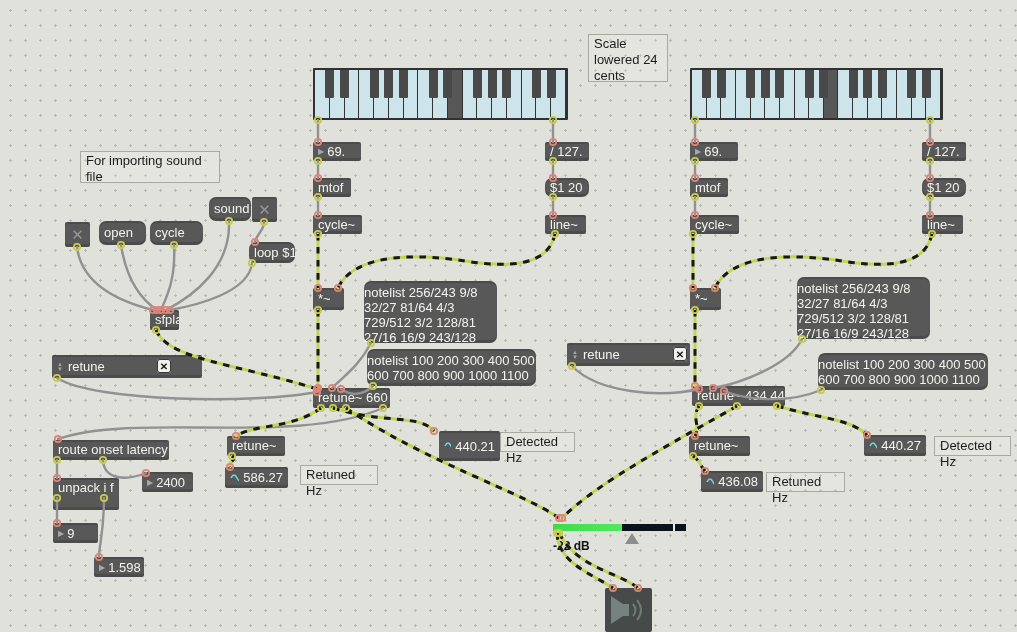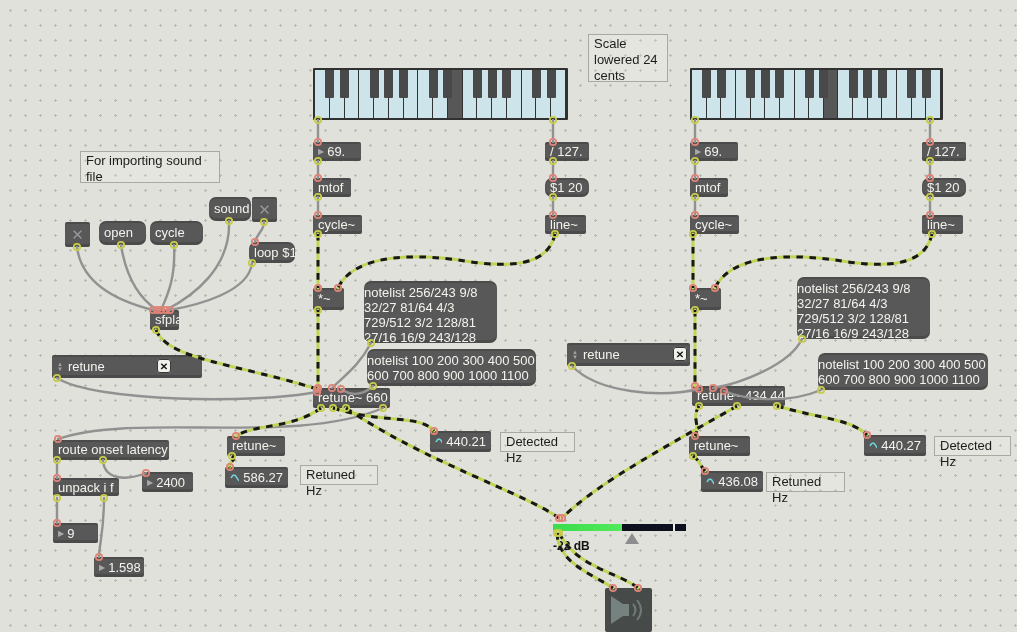--- a/index.html
+++ b/index.html
@@ -190,41 +190,41 @@
 27/16 16/9 243/128</div>
   <div class="box msg multiline" style="left:818px;top:353px;width:170px;height:37px">notelist 100 200 300 400 500
 600 700 800 900 1000 1100</div>
 
   <div class="box" style="left:313px;top:388px;width:77px;height:20px;line-height:20px">retune~ 660</div>
   <div class="box" style="left:692px;top:386px;width:93px;height:20px;line-height:20px">retune~ 434.44</div>
   <div class="box" style="left:227px;top:436px;width:58px;height:20px;line-height:20px">retune~</div>
   <div class="box" style="left:689px;top:436px;width:61px;height:20px;line-height:20px">retune~</div>
 
   <div class="box" style="left:53px;top:440px;width:116px;height:20px;line-height:20px">route onset latency</div>
-  <div class="box" style="left:53px;top:478px;width:66px;height:18px;line-height:20px">unpack i f</div>
+  <div class="box" style="left:53px;top:478px;width:66px;height:32px;line-height:20px">unpack i f</div>
   <div class="box num" style="left:142px;top:472px;width:51px;height:20px">
       <span class="tri">▶</span>
       <span>2400</span>
     </div>
   <div class="box num" style="left:53px;top:523px;width:45px;height:20px">
       <span class="tri">▶</span>
       <span>9</span>
     </div>
   <div class="box num" style="left:94px;top:557px;width:50px;height:20px">
       <span class="tri">▶</span>
       <span>1.598</span>
     </div>
 
   <div class="box signum" style="left:225px;top:467px;width:63px;height:21px">
       <svg width="14" height="12">
         <path d="M1,6 Q4,0 7,6 T13,6" stroke="#6fd4dc" stroke-width="1.6" fill="none"></path>
       </svg>
       <span>586.27</span>
     </div>
-  <div class="box signum" style="left:430px;top:431px;width:61px;height:21px">
+  <div class="box signum" style="left:439px;top:431px;width:61px;height:30px">
       <svg width="14" height="12">
         <path d="M1,6 Q4,0 7,6 T13,6" stroke="#6fd4dc" stroke-width="1.6" fill="none"></path>
       </svg>
       <span>440.21</span>
     </div>
   <div class="box signum" style="left:701px;top:471px;width:62px;height:21px">
       <svg width="14" height="12">
         <path d="M1,6 Q4,0 7,6 T13,6" stroke="#6fd4dc" stroke-width="1.6" fill="none"></path>
       </svg>
       <span>436.08</span>

